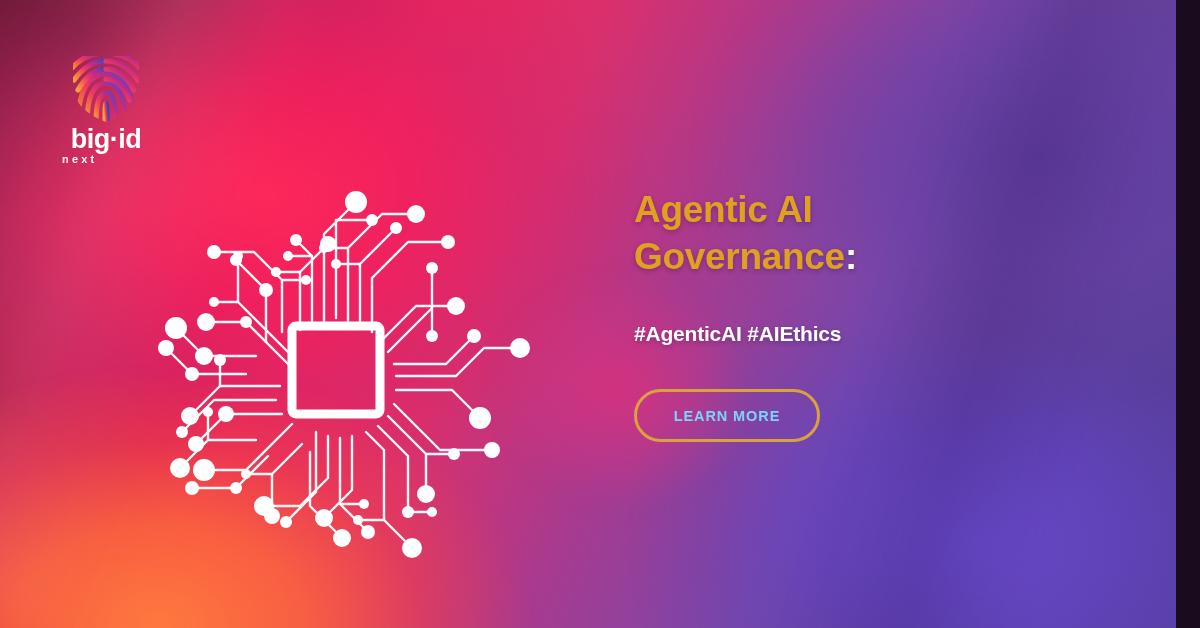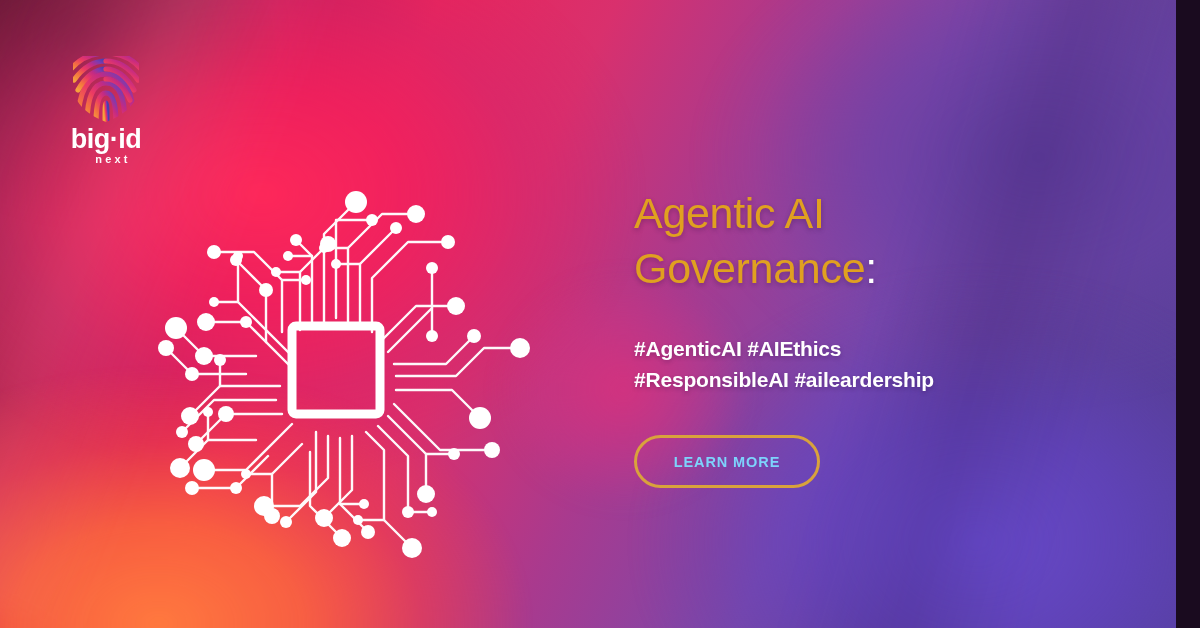--- a/index.html
+++ b/index.html
@@ -129,21 +129,20 @@
     margin-top:2px;
     text-align:center;
     color:#ffffff;
     font-size:27px;
     font-weight:bold;
     letter-spacing:-0.5px;
     line-height:1;
   }
   .logo-sub {
     display:block;
-    text-align:center;
     color:#ffffff;
     font-size:11px;
     font-weight:bold;
     letter-spacing:3.2px;
     line-height:1.25;
     padding-left:14px;
     opacity:0.97;
   }
 
   
@@ -156,22 +155,22 @@
   .circuit svg { display:block; width:100%; height:100%; overflow:visible; }
 
   
   .content {
     position:absolute;
     left:634px; top:186px;
     width:470px;
     z-index:14;
   }
   .headline {
-    font-size:43px;
-    font-weight:normal;
+    font-size:37px;
+    font-weight:bold;
     line-height:1.28;
     letter-spacing:-0.3px;
     color:#ffffff;
     text-shadow:0 2px 5px rgba(40,10,60,0.30);
   }
   .hl-gold { color:#e0a020; }
   .hl-white { color:#ffffff; }
 
   .hashtags {
     margin-top:38px;
@@ -383,19 +382,18 @@
       <div>
         <span class="hl-gold">Agentic AI</span>
       </div>
       <div>
         <span class="hl-gold">Governance</span><span class="hl-white">:</span>
       </div>
     </div>
 
     <div class="hashtags">
       <div>#AgenticAI #AIEthics</div>
-      <div>#ResponsibleAI #aileardership</div>
     </div>
 
     <button class="cta">LEARN MORE</button>
 
   </div>
 </div>
 
 </body></html>

